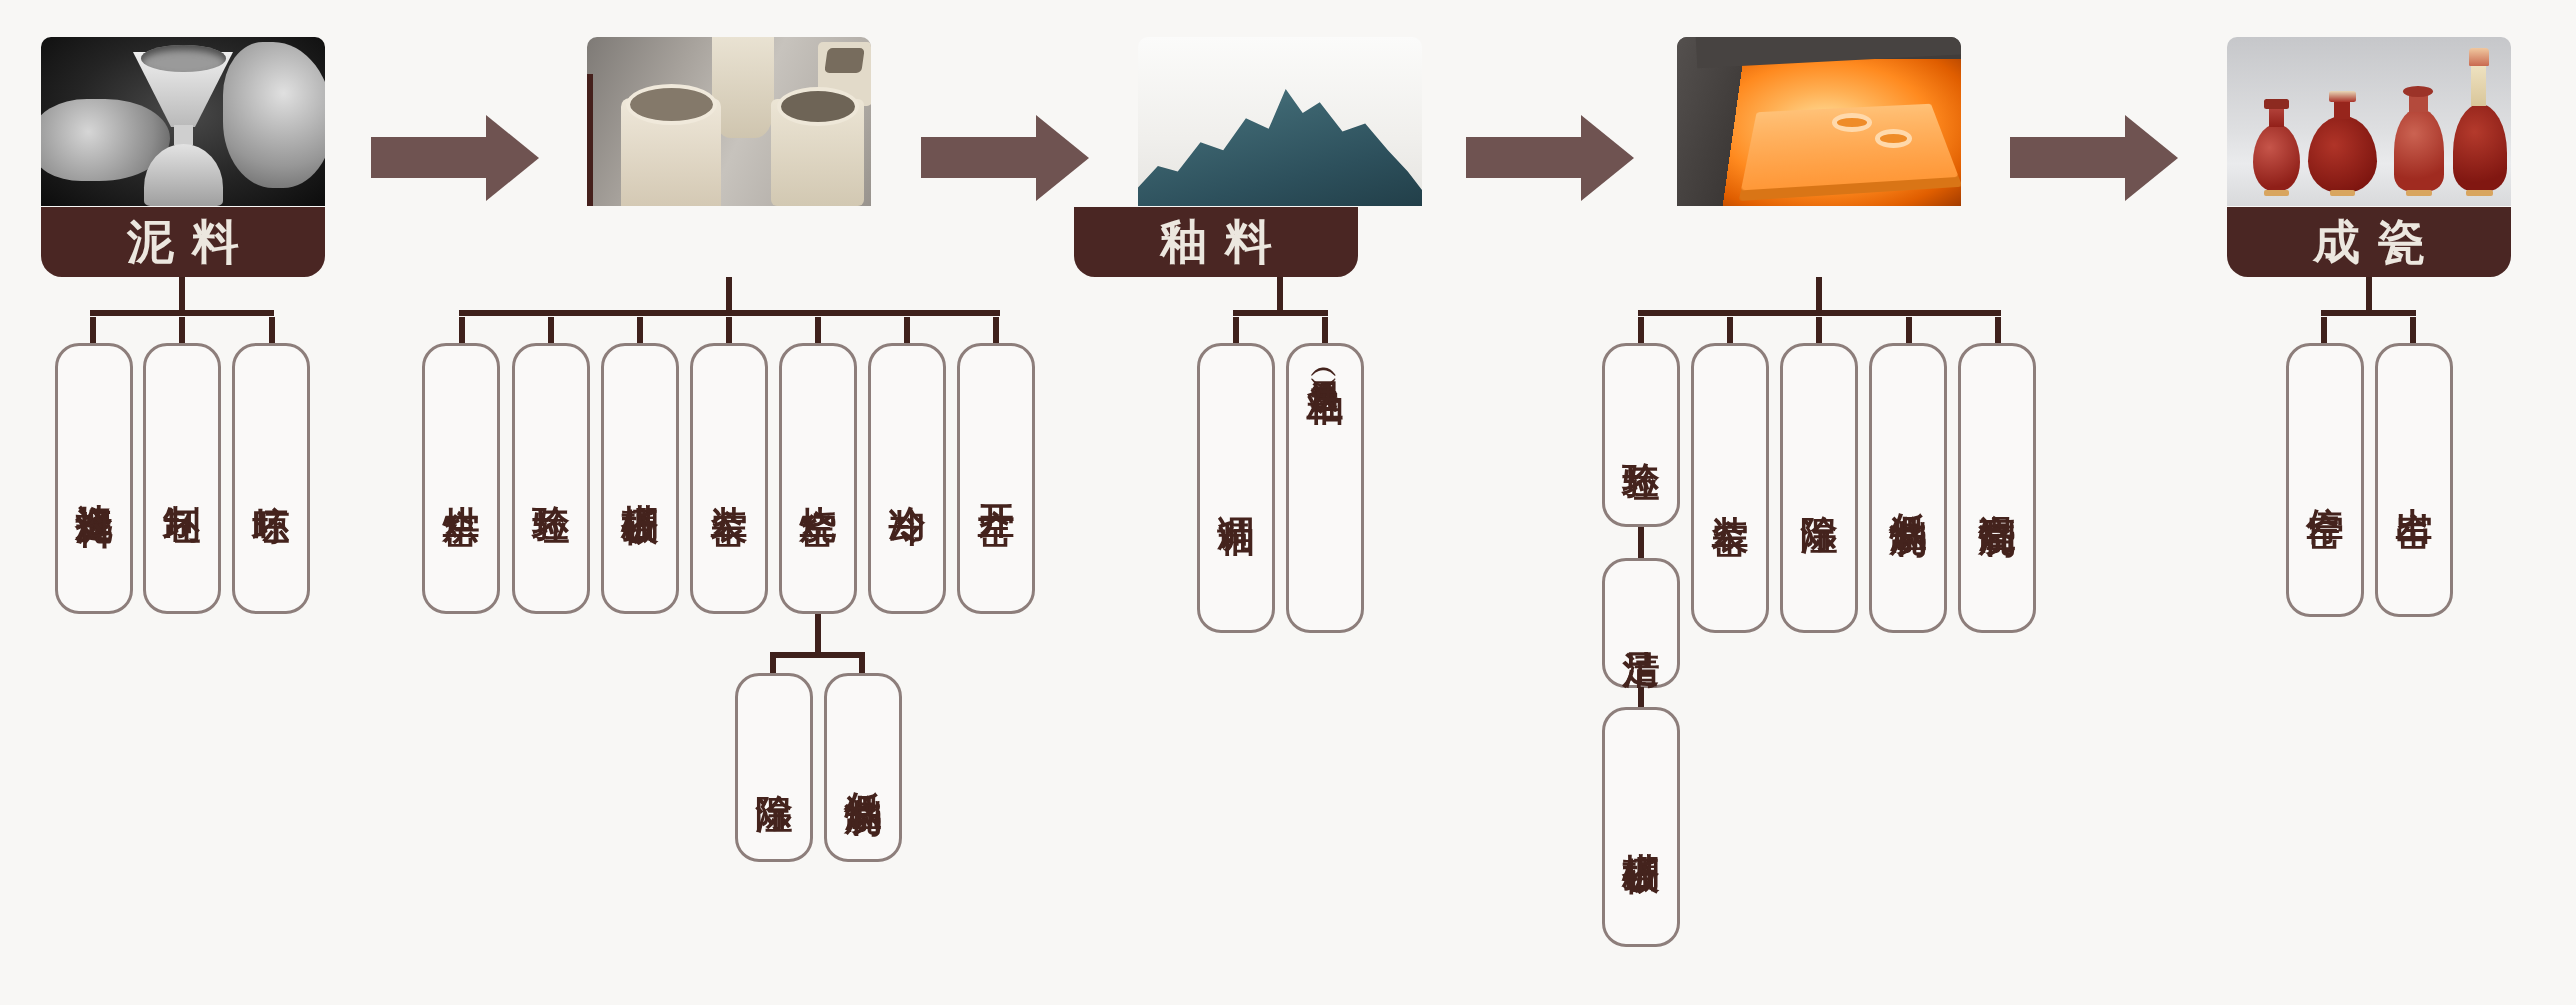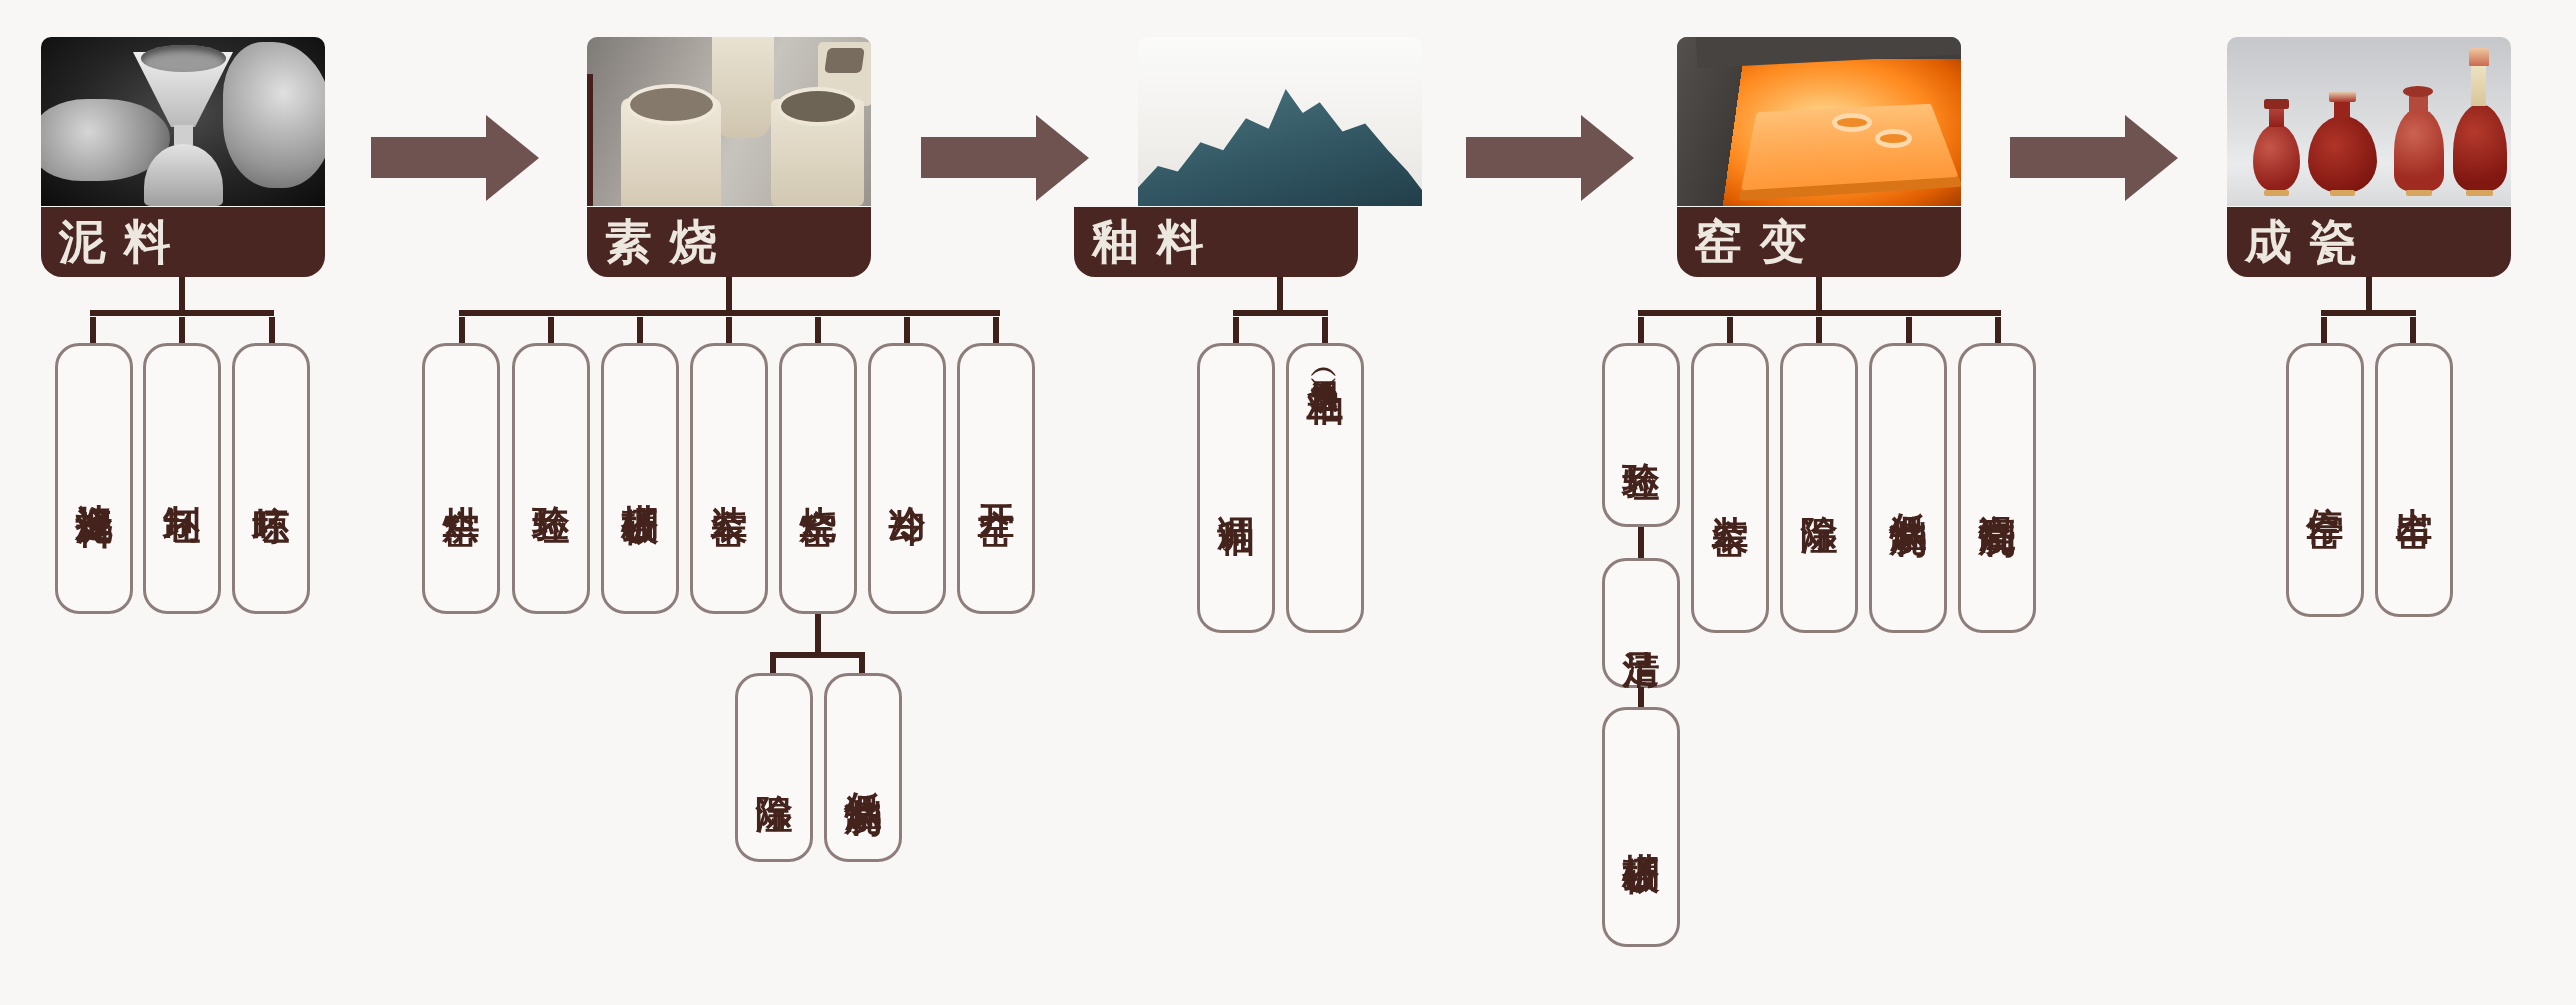--- a/index.html
+++ b/index.html
@@ -11,21 +11,21 @@
 
   
   .photo {
     position:absolute; top:37px; width:284px; height:169px;
     border-radius:10px 10px 0 0; overflow:hidden;
   }
   .photo > div { position:absolute; }
   .bar {
     position:absolute; top:207px; width:284px; height:70px;
     background:#4a2623; border-radius:0 0 21px 21px;
-    display:flex; align-items:center; 
+    display:flex; align-items:center; justify-content:center;
   }
   .bar span {
     color:#ece7df; font-size:47px; font-weight:bold;
     letter-spacing:0.38em; text-indent:0.38em; white-space:nowrap;
   }
 
   
   .cv, .ch { position:absolute; background:#3f211c; }
 
   
@@ -158,23 +158,20 @@
   <div class="photo p2" style="left:587px">
     <div class="strip"></div>
     <div class="v2"></div>
     <div class="v4"></div>
     <div class="v4m"></div>
     <div class="v1"></div>
     <div class="v1m"></div>
     <div class="v3"></div>
     <div class="v3m"></div>
   </div>
-  <div class="bar" style="left:587px">
-    <span>素烧</span>
-  </div>
   <div class="cv" style="left:726px;top:277px;width:6.2px;height:34px"></div>
   <div class="ch" style="left:459px;top:310px;width:541px;height:6.2px"></div>
   <div class="cv" style="left:459px;top:317px;width:6.2px;height:26px"></div>
   <div class="cv" style="left:548px;top:317px;width:6.2px;height:26px"></div>
   <div class="cv" style="left:637px;top:317px;width:6.2px;height:26px"></div>
   <div class="cv" style="left:726px;top:317px;width:6.2px;height:26px"></div>
   <div class="cv" style="left:815px;top:317px;width:6.2px;height:26px"></div>
   <div class="cv" style="left:904px;top:317px;width:6.2px;height:26px"></div>
   <div class="cv" style="left:993px;top:317px;width:6.2px;height:26px"></div>
   <div class="pbox" style="left:422px;top:343px;height:271px">
@@ -238,23 +235,20 @@
     <div class="head"></div>
   </div>
 
   <div class="photo p4" style="left:1677px">
     <div class="glow"></div>
     <div class="slab"></div>
     <div class="ring1"></div>
     <div class="ring2"></div>
     <div class="framel"></div>
     <div class="framet"></div>
-  </div>
-  <div class="bar" style="left:1677px">
-    <span>窑变</span>
   </div>
   <div class="cv" style="left:1816px;top:277px;width:6.2px;height:34px"></div>
   <div class="ch" style="left:1638px;top:310px;width:363px;height:6.2px"></div>
   <div class="cv" style="left:1638px;top:317px;width:6.2px;height:26px"></div>
   <div class="cv" style="left:1727px;top:317px;width:6.2px;height:26px"></div>
   <div class="cv" style="left:1816px;top:317px;width:6.2px;height:26px"></div>
   <div class="cv" style="left:1906px;top:317px;width:6.2px;height:26px"></div>
   <div class="cv" style="left:1995px;top:317px;width:6.2px;height:26px"></div>
   <div class="pbox" style="left:1602px;top:343px;height:184px">
     <span class="vtext">验坯</span>

